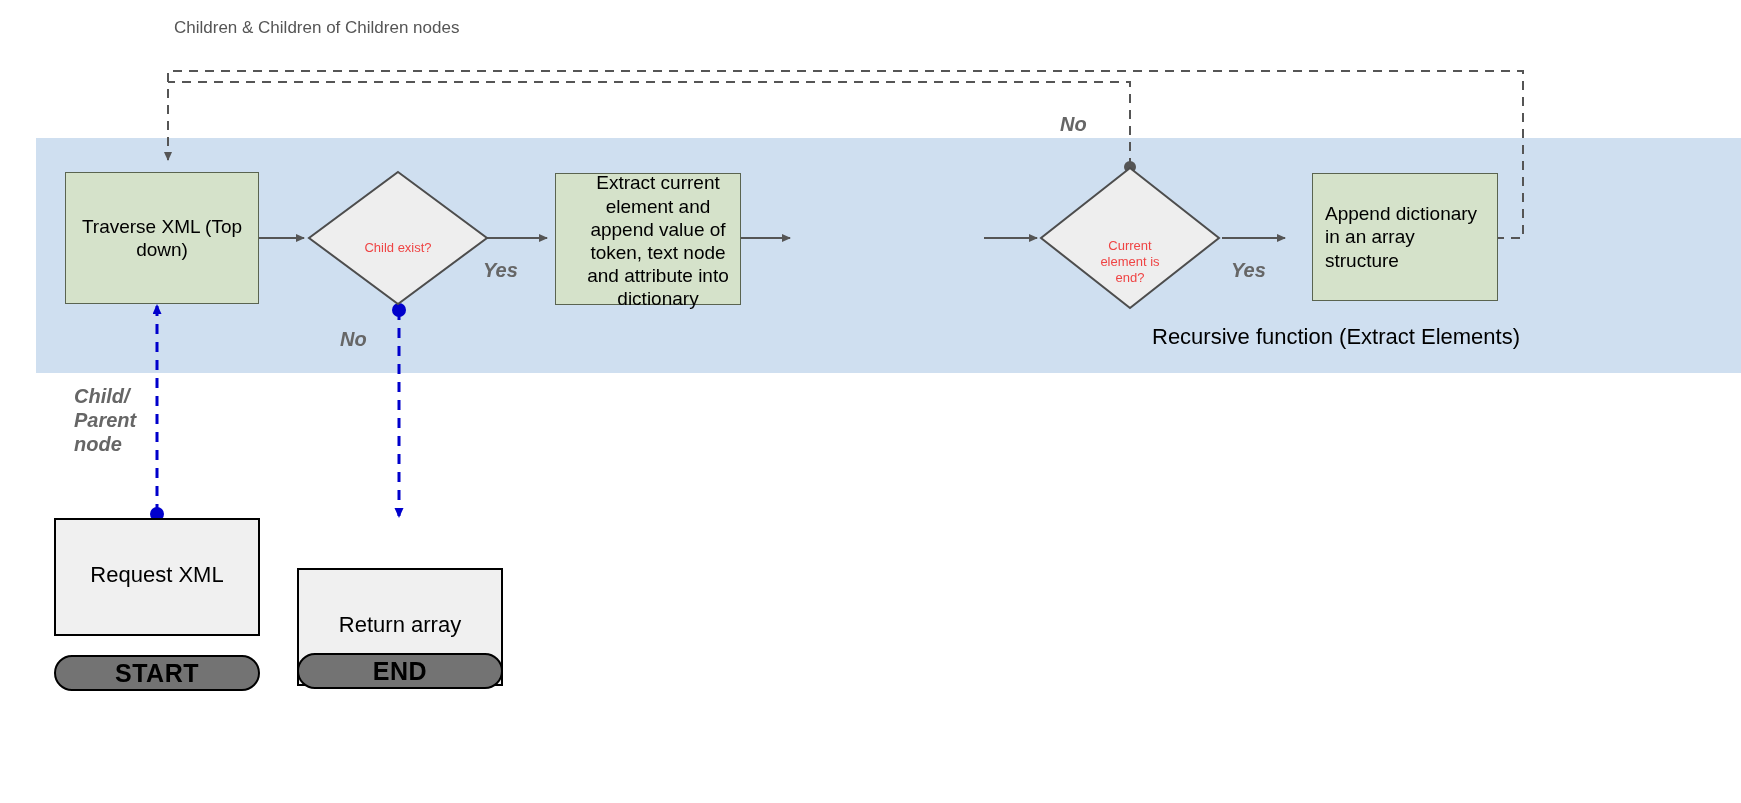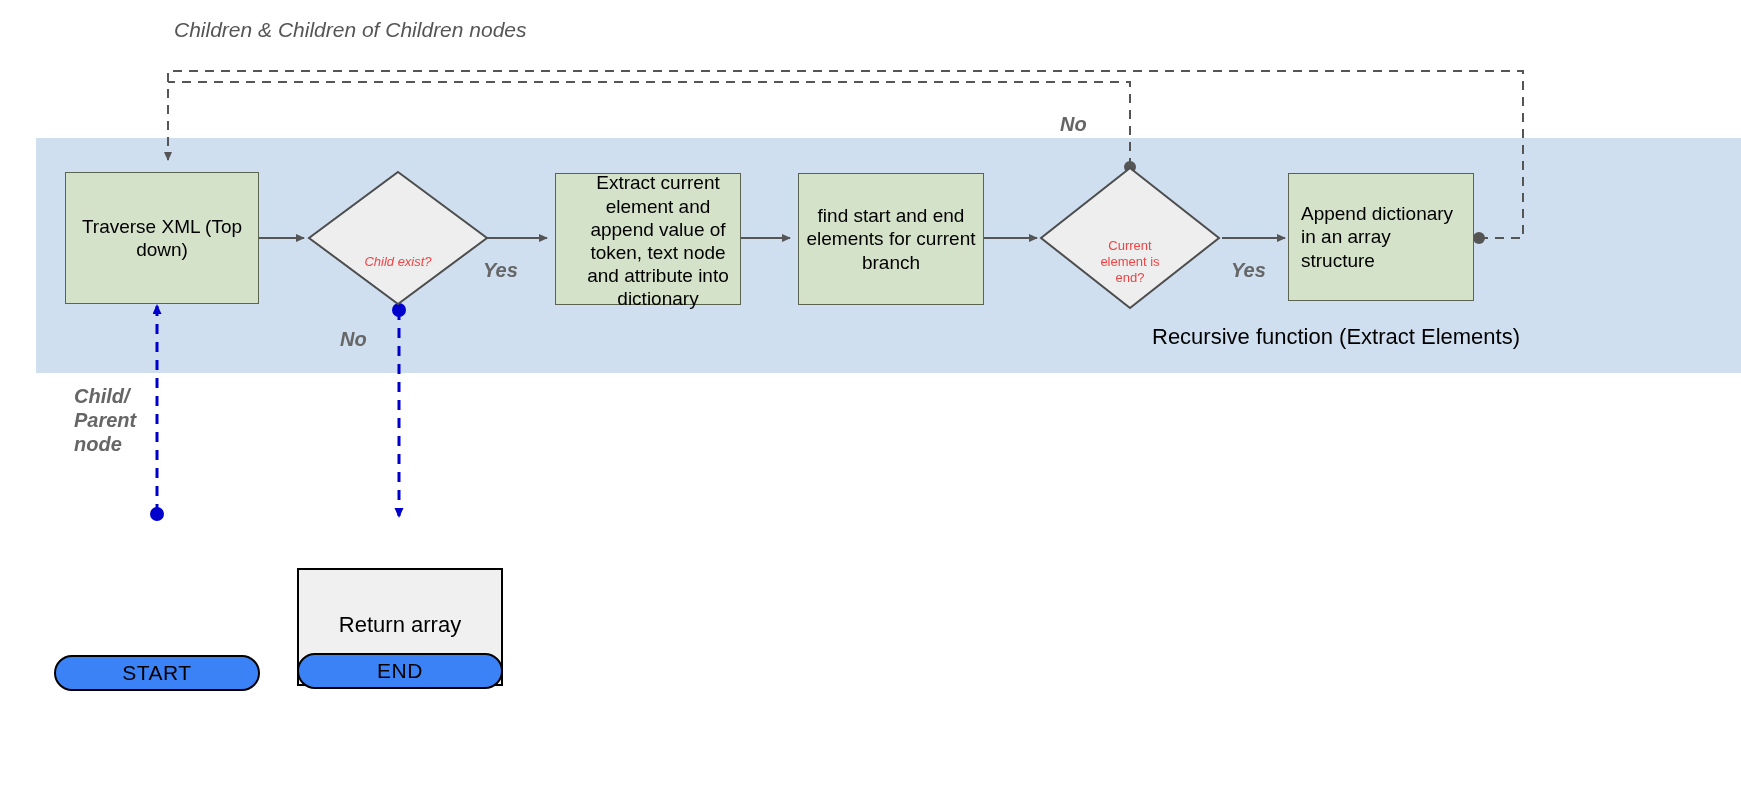--- a/index.html
+++ b/index.html
@@ -44,25 +44,25 @@
     white-space: normal;
   }
   .term-box {
     background: #f0f0f0;
     border: 2px solid #000000;
     font-size: 22px;
     align-items: flex-start;
     padding-top: 42px;
   }
   .pill {
-    background: #3b82f6;
+    background: #737373;
     border: 2px solid #000000;
     border-radius: 999px;
-    font-size: 21px;
-    font-weight: normal;
+    font-size: 25px;
+    font-weight: bold;
     letter-spacing: 0.5px;
   }
   .diamond-label {
     position: absolute;
     display: flex;
     align-items: flex-end;
     justify-content: center;
     text-align: center;
     font-size: 13px;
     color: #ef4444;
@@ -77,29 +77,29 @@
     line-height: 1.2;
     font-weight: bold;
   }
   .band-label {
     position: absolute;
     font-size: 22px;
     color: #000000;
   }
   .top-title {
     position: absolute;
-    font-style: italic;
     color: #555555;
-    font-size: 21px;
+    font-size: 17px;
   }
   .appendbox {
     align-items: center;
     justify-content: flex-start;
     text-align: left;
     padding-left: 12px;
+    margin-left: 24px;
   }
   .appendbox .inner { width: auto; }
 </style>
 </head>
 <body>
 
 <div id="stage">
 
   <svg id="svg-layer" viewBox="0 0 1741 803" xmlns="http://www.w3.org/2000/svg">
     <defs>
@@ -138,44 +138,44 @@
   <div class="top-title" style="left:174px; top:18px;">Children &amp; Children of Children nodes</div>
 
   <div class="node proc-green" style="left:65px; top:172px; width:194px; height:132px;">
     <span class="inner">Traverse XML (Top down)</span>
   </div>
 
   <div class="node proc-green" style="left:555px; top:173px; width:186px; height:132px;padding-left:20px;">
     <span class="inner" style="width:160px; position:relative; top:2px;">Extract current element and append value of token, text node and attribute into dictionary</span>
   </div>
 
-  <div class="node proc-green" style="left:798px; top:173px; width:186px; height:132px;">
-    <span class="inner">find start and end elements for current branch</span>
-  </div>
 
   <div class="node proc-green appendbox" style="left:1288px; top:173px; width:186px; height:128px;">
     <span class="inner" style="width:160px;">Append  dictionary in an array structure</span>
   </div>
 
-  <div class="diamond-label" style="left:348px; top:206px; width:100px; height:64px;font-style:italic;">
+  <div class="diamond-label" style="left:348px; top:192px; width:100px; height:64px;">
     <span>Child exist?</span>
   </div>
 
   <div class="diamond-label" style="left:1094px; top:190px; width:72px; height:96px;">
     <span>Current element is end?</span>
   </div>
 
   <div class="edge-label" style="left:483px; top:258px;">Yes</div>
   <div class="edge-label" style="left:340px; top:327px;">No</div>
   <div class="edge-label" style="left:1231px; top:258px;">Yes</div>
   <div class="edge-label" style="left:1060px; top:112px;">No</div>
   <div class="edge-label" style="left:74px; top:384px; width:72px; text-align:left;">Child/ Parent node</div>
 
   <div class="band-label" style="left:1152px; top:324px;">Recursive function (Extract Elements)</div>
 
+  <div class="node term-box" style="left:54px; top:518px; width:206px; height:118px;">
+    <span>Request XML</span>
+  </div>
 
   <div class="node term-box" style="left:297px; top:520px; width:206px; height:118px;margin-top:48px;">
     <span>Return array</span>
   </div>
 
   <div class="node pill" style="left:54px; top:655px; width:206px; height:36px;">
     <span>START</span>
   </div>
 
   <div class="node pill" style="left:297px; top:653px; width:206px; height:36px;">

